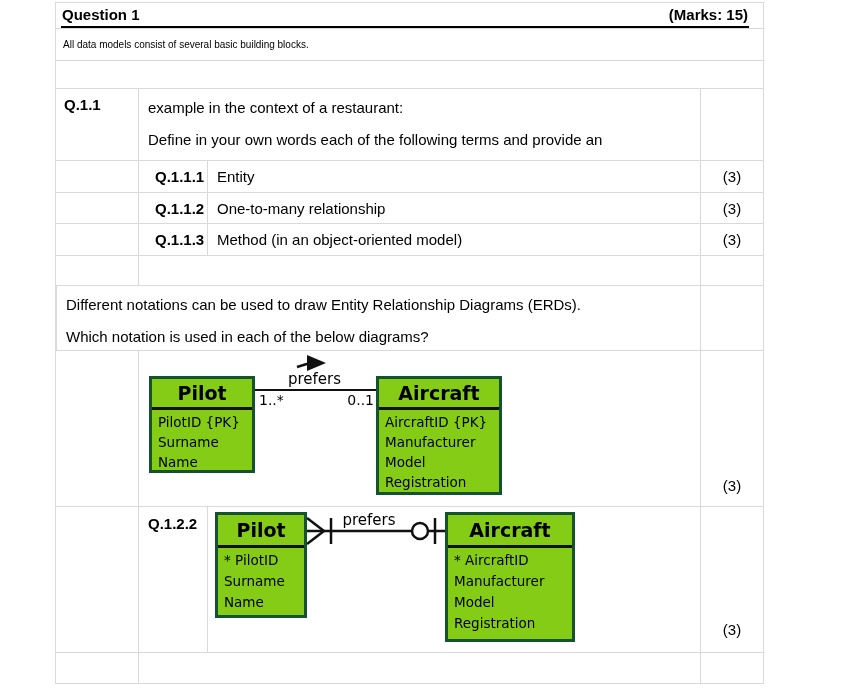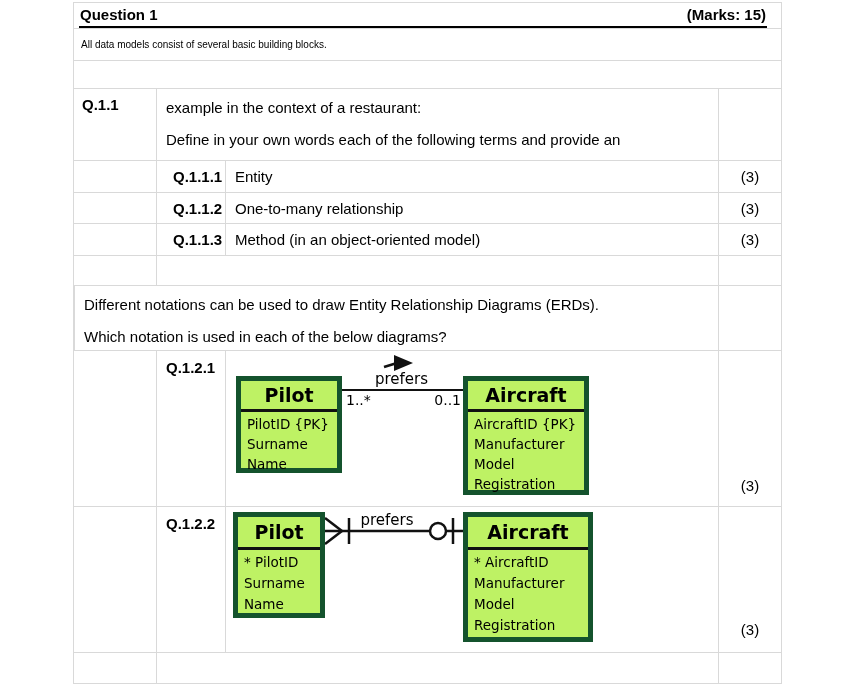--- a/index.html
+++ b/index.html
@@ -1,21 +1,21 @@
 <!DOCTYPE html>
 <html><head>
 <meta charset="utf-8">
 <style>
   html,body{margin:0;padding:0;}
   body{
     width:841px;height:691px;background:#ffffff;position:relative;
     font-family:"Liberation Sans",sans-serif;color:#000;overflow:hidden;
   }
   .doc-table{
-    position:absolute;left:73px;top:2px;width:707px;
+    position:absolute;left:55px;top:2px;width:707px;
     border:1px solid #d9d9d9;background:#fff;box-sizing:content-box;
   }
   .row{display:flex;border-bottom:1px solid #d9d9d9;box-sizing:border-box;}
   .row:last-child{border-bottom:none;}
   .cell{box-sizing:border-box;}
   .c1{width:82px;flex:0 0 82px;}
   .c2{width:69px;flex:0 0 69px;border-left:1px solid #d9d9d9;}
   .c3{width:493px;flex:1 1 auto;border-left:1px solid #d9d9d9;position:relative;}
   .c23{width:562px;flex:1 1 auto;border-left:1px solid #d9d9d9;}
   .c4{width:63px;flex:0 0 63px;border-left:1px solid #d9d9d9;}
@@ -47,21 +47,21 @@
   .r-s111{height:32px;} .r-s112{height:31px;} .r-s113{height:32px;}
   .r-sp2{height:30px;}
   
   .r-diag{font-size:15px;}
   .r-diag .c2{padding:8px 0 0 9px;}
   .r-diag .c4{display:flex;flex-direction:column;justify-content:flex-end;align-items:center;}
   .r-d1{height:156px;} .r-d1 .c4{padding-bottom:12px;}
   .r-d2{height:146px;} .r-d2 .c4{padding-bottom:14px;}
   .r-sp3{height:30px;}
   
-  .ebox{position:absolute;border:5px solid #14532d;background:#bef264;box-sizing:border-box;}
+  .ebox{position:absolute;border:3px solid #14532d;background:#84cc16;box-sizing:border-box;}
   .ehead{border-bottom:3px solid #111;font-weight:bold;text-align:center;
          font-family:"DejaVu Sans",sans-serif;}
   .eattrs{padding:2px 0 0 6px;font-family:"DejaVu Sans",sans-serif;font-size:13.5px;}
   
   .d1-pilot{left:10px;top:25px;width:106px;height:97px;}
   .d1-pilot .ehead{height:28px;line-height:28px;font-size:19px;}
   .d1-pilot .eattrs{line-height:20px;border-radius:7px;}
   .d1-aircraft{left:237px;top:25px;width:126px;height:119px;}
   .d1-aircraft .ehead{height:28px;line-height:28px;font-size:19px;}
   .d1-aircraft .eattrs{line-height:20px;}
@@ -144,21 +144,20 @@
   <div class="row r-main r-q12">
     <div class="cell c23">
       <div>Different notations can be used to draw Entity Relationship Diagrams (ERDs).</div>
       <div>Which notation is used in each of the below diagrams?</div>
     </div>
     <div class="cell c4"></div>
   </div>
 
   <div class="row r-diag r-d1">
     <div class="cell c1"></div>
-    <div class="cell c2 qnum">Q.1.2.1</div>
     <div class="cell c3">
 
       <svg class="d1-arrow" viewBox="0 0 32 18">
         <line x1="1" y1="13" x2="14" y2="9" stroke="#111" stroke-width="2.5"></line>
         <polygon points="11,1 11,17 30,9" fill="#111"></polygon>
       </svg>
       <div class="d1-prefers">prefers</div>
       <div class="d1-line"></div>
       <div class="d1-m-left">1..*</div>
       <div class="d1-m-right">0..1</div>

